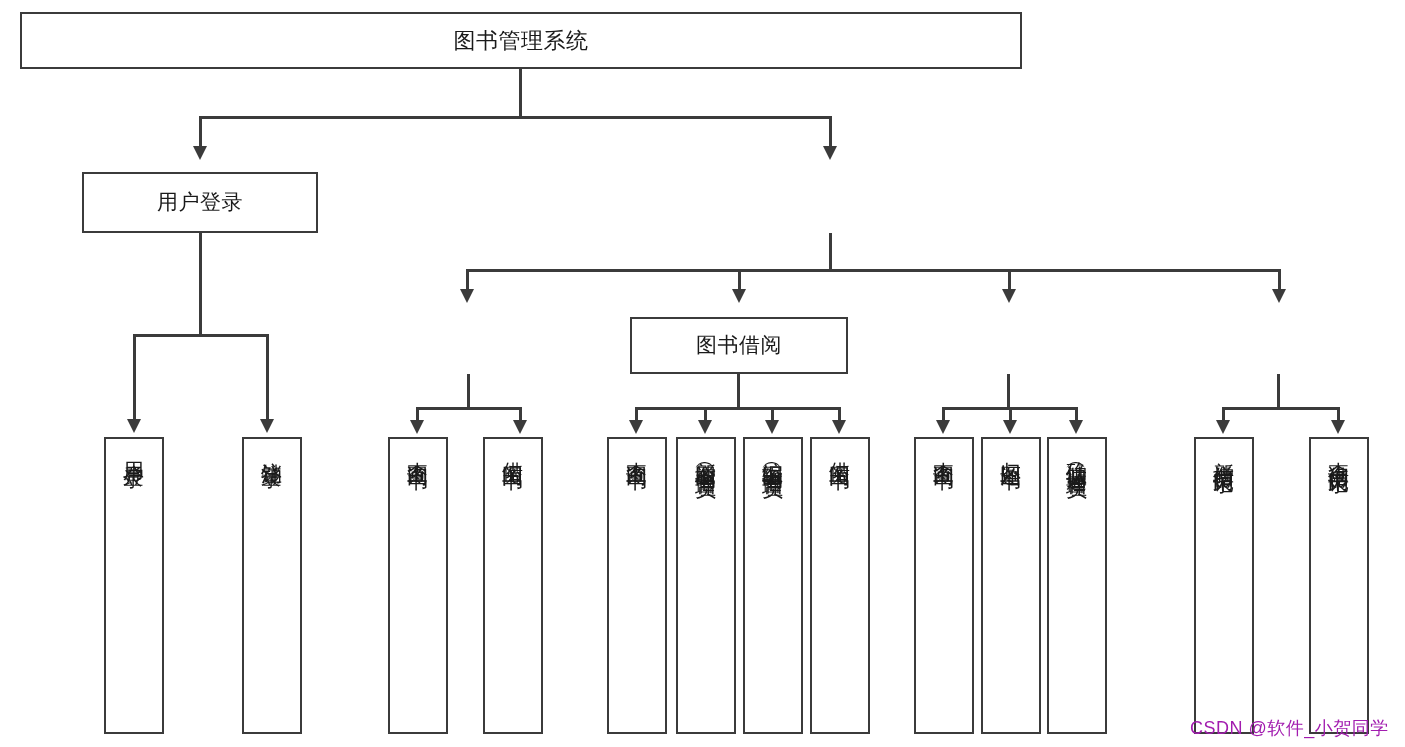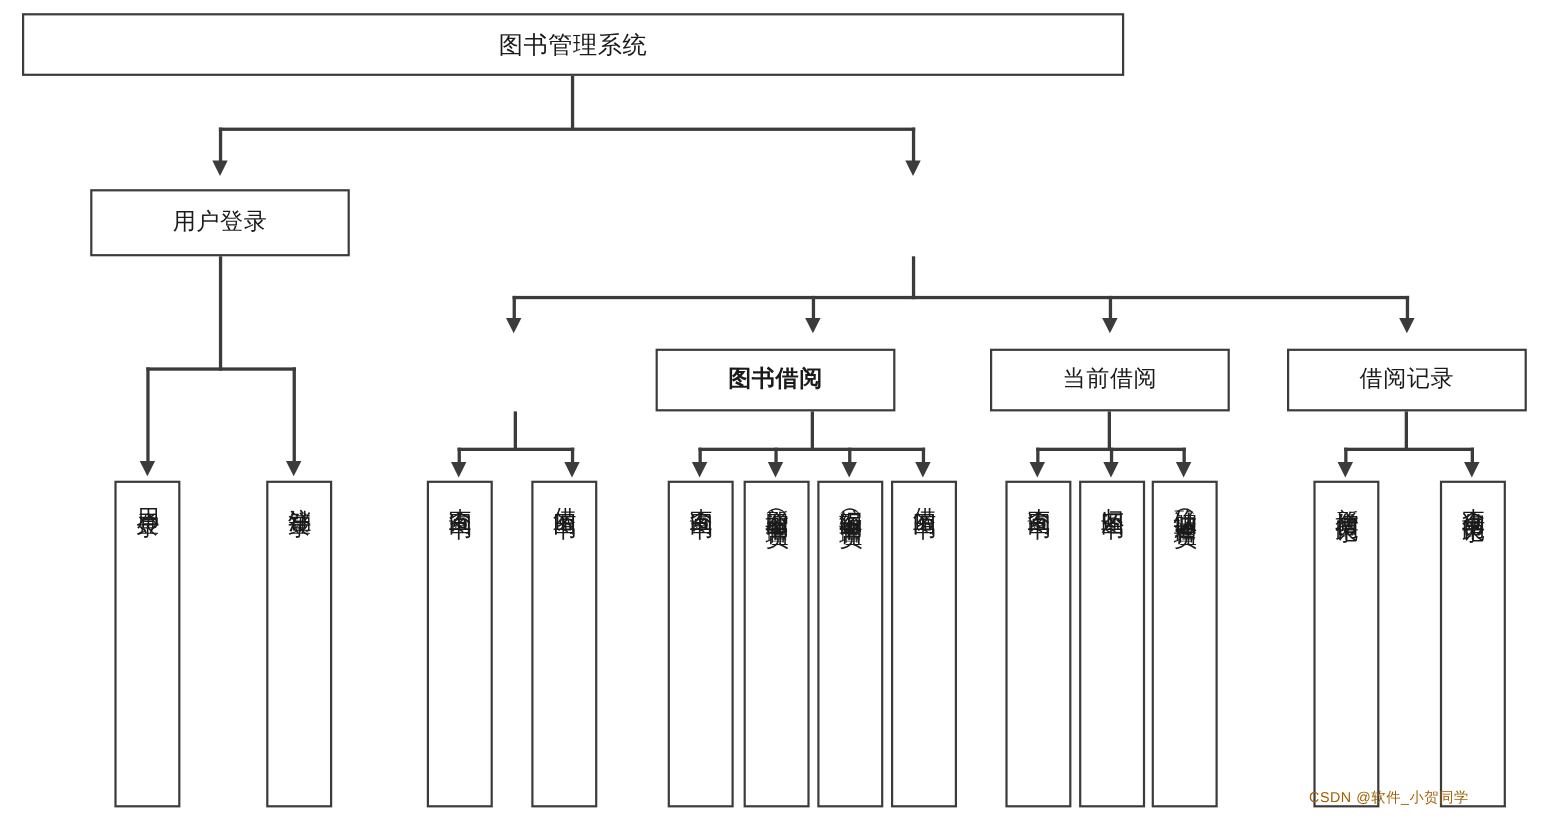--- a/index.html
+++ b/index.html
@@ -65,22 +65,22 @@
   .arrow {
     position: absolute;
     width: 0;
     height: 0;
     border-left: 7px solid transparent;
     border-right: 7px solid transparent;
     border-top: 14px solid #3b3b3b;
   }
   .watermark {
     position: absolute;
-    color: #a16207;
-    font-size: 13px;
+    color: #a21caf;
+    font-size: 18px;
     white-space: nowrap;
     letter-spacing: 0.5px;
   }
 </style>
 </head>
 <body>
 
 <div id="canvas">
 
   <div class="node h root" style="left:20px; top:12px; width:1002px; height:57px;">
@@ -110,28 +110,22 @@
   <div class="hline" style="left:466px; top:269px; width:815px; height:3px;"></div>
   <div class="vline" style="left:466px; top:269px; width:3px; height:22px;"></div>
   <div class="vline" style="left:738px; top:269px; width:3px; height:22px;"></div>
   <div class="vline" style="left:1008px; top:269px; width:3px; height:22px;"></div>
   <div class="vline" style="left:1278px; top:269px; width:3px; height:22px;"></div>
   <div class="arrow" style="left:460px; top:289px;"></div>
   <div class="arrow" style="left:732px; top:289px;"></div>
   <div class="arrow" style="left:1002px; top:289px;"></div>
   <div class="arrow" style="left:1272px; top:289px;"></div>
 
-  <div class="node h" style="left:596px; top:317px; width:218px; height:57px;font-weight:bold;">
+  <div class="node h" style="left:630px; top:317px; width:218px; height:57px;">
     <span class="node-label">图书借阅</span>
-  </div>
-  <div class="node h" style="left:900px; top:317px; width:218px; height:57px;">
-    <span class="node-label">当前借阅</span>
-  </div>
-  <div class="node h" style="left:1170px; top:317px; width:218px; height:57px;">
-    <span class="node-label">借阅记录</span>
   </div>
 
   <div class="vline" style="left:467px; top:374px; width:3px; height:36px;"></div>
   <div class="hline" style="left:416px; top:407px; width:106px; height:3px;"></div>
   <div class="vline" style="left:416px; top:407px; width:3px; height:15px;"></div>
   <div class="vline" style="left:519px; top:407px; width:3px; height:15px;"></div>
   <div class="arrow" style="left:410px; top:420px;"></div>
   <div class="arrow" style="left:513px; top:420px;"></div>
 
   <div class="vline" style="left:737px; top:374px; width:3px; height:36px;"></div>

